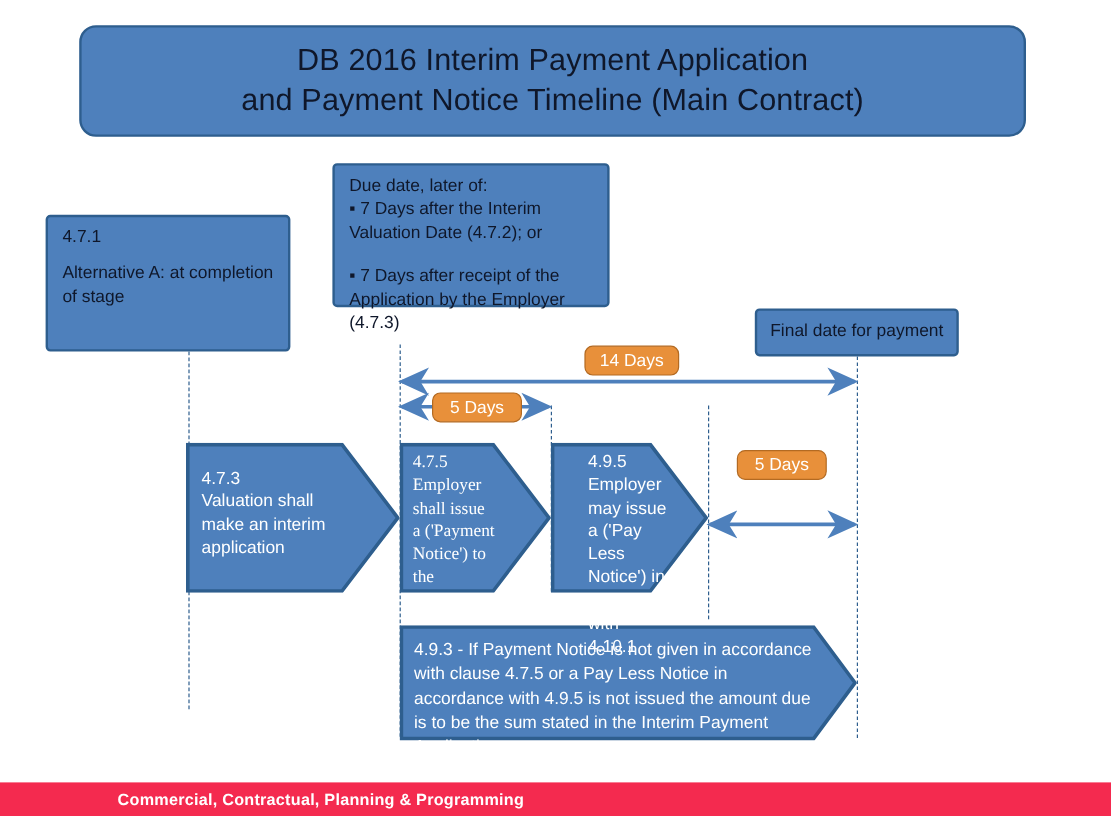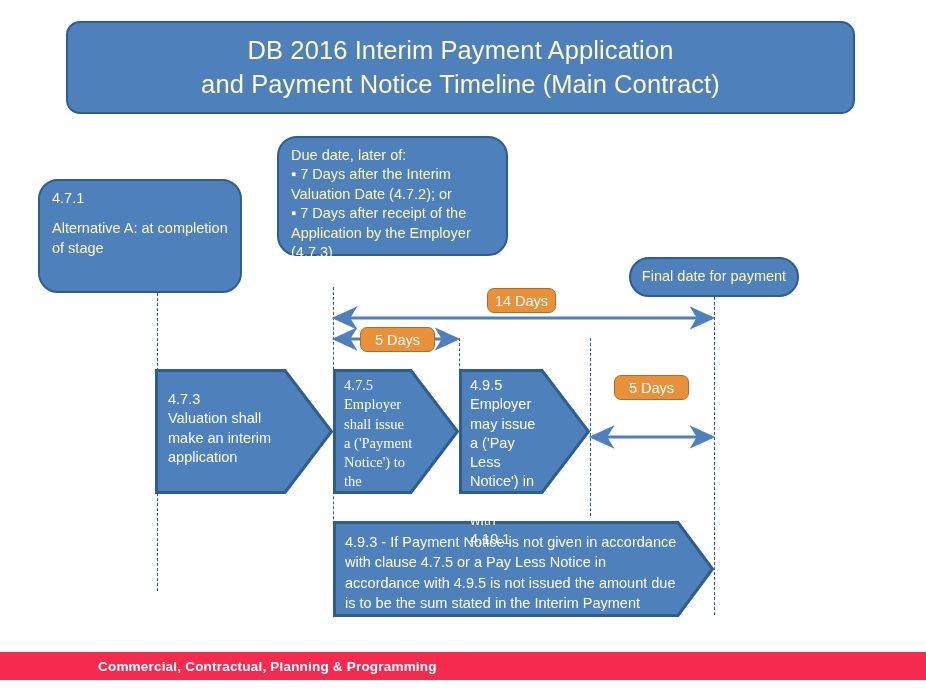--- a/index.html
+++ b/index.html
@@ -26,35 +26,35 @@
     width: 789px;
     height: 93px;
     background: #4E80BC;
     border: 2px solid #2E5E8E;
     border-radius: 14px;
     box-sizing: border-box;
     display: flex;
     align-items: center;
     justify-content: center;
     flex-direction: column;
-    color: #fef9c3;
+    color: #0f172a;
     font-size: 25.5px;
     line-height: 1.32;
     text-align: center;
     letter-spacing: 0.1px;
   }
 
   
   .callout {
     position: absolute;
     background: #4E80BC;
     border: 2px solid #2E5E8E;
-    border-radius: 20px;
-    box-sizing: border-box;
-    color: #fef9c3;
+    border-radius: 4px;
+    box-sizing: border-box;
+    color: #0f172a;
     font-size: 14.5px;
     line-height: 1.34;
     padding: 8px 10px 8px 12px;
   }
   .callout p { margin: 0; }
   .callout p + p { margin-top: 11px; }
 
   #callout-471 {
     left: 38px;
     top: 179px;
@@ -93,21 +93,21 @@
     border: 1.6px solid #B36A22;
     border-radius: 7px;
     box-sizing: border-box;
     color: #ffffff;
     font-size: 14.5px;
     display: flex;
     align-items: center;
     justify-content: center;
     height: 25px;
   }
-  #badge-14days { left: 487px; top: 288px; width: 69px; }
+  #badge-14days { left: 487px; top: 288px; width: 79px; }
   #badge-5days-left { left: 360px; top: 327px; width: 75px; }
   #badge-5days-right { left: 614px; top: 375px; width: 75px; }
 
   
   #arrows {
     position: absolute;
     left: 0;
     top: 0;
     width: 926px;
     height: 695px;
@@ -135,21 +135,21 @@
     left: 155px; top: 369px; width: 178px; height: 125px;
   }
   #chev-473 .chev-text { padding: 21px 0 0 13px; }
   #chev-475 {
     left: 333px; top: 369px; width: 126px; height: 125px;
   }
   #chev-475 .chev-text { padding: 7px 4px 0 11px; font-family: Liberation Serif, serif; }
   #chev-495 {
     left: 459px; top: 369px; width: 131px; height: 125px;
   }
-  #chev-495 .chev-text { padding: 7px 0 0 11px; }
+  #chev-495 .chev-text { padding: 7px 0 0 11px; margin-left: 20px; }
   #chev-493 {
     left: 333px; top: 521px; width: 381px; height: 96px;
   }
   #chev-493 .chev-text { padding: 11px 0 0 12px; font-size: 14.5px; line-height: 1.4; }
 
   
   .footer {
     position: absolute;
     left: 0;
     top: 652px;
@@ -200,21 +200,21 @@
   </svg>
 
   <div class="callout" id="callout-471">
     <p>4.7.1</p>
     <p>Alternative A: at completion of stage</p>
   </div>
 
   <div class="callout" id="callout-duedate">
     <p>Due date, later of:</p>
     <p style="margin-top:0">▪ 7 Days after the Interim Valuation Date (4.7.2); or</p>
-    <p style="margin-top:0">▪ 7 Days after receipt of the Application by the Employer (4.7.3)</p>
+    <p style="margin-top:17px">▪ 7 Days after receipt of the Application by the Employer (4.7.3)</p>
   </div>
 
   <div class="callout" id="callout-final">
     <span>Final date for payment</span>
   </div>
 
   <div class="badge" id="badge-14days">
     <span>14 Days</span>
   </div>
   <div class="badge" id="badge-5days-left">

